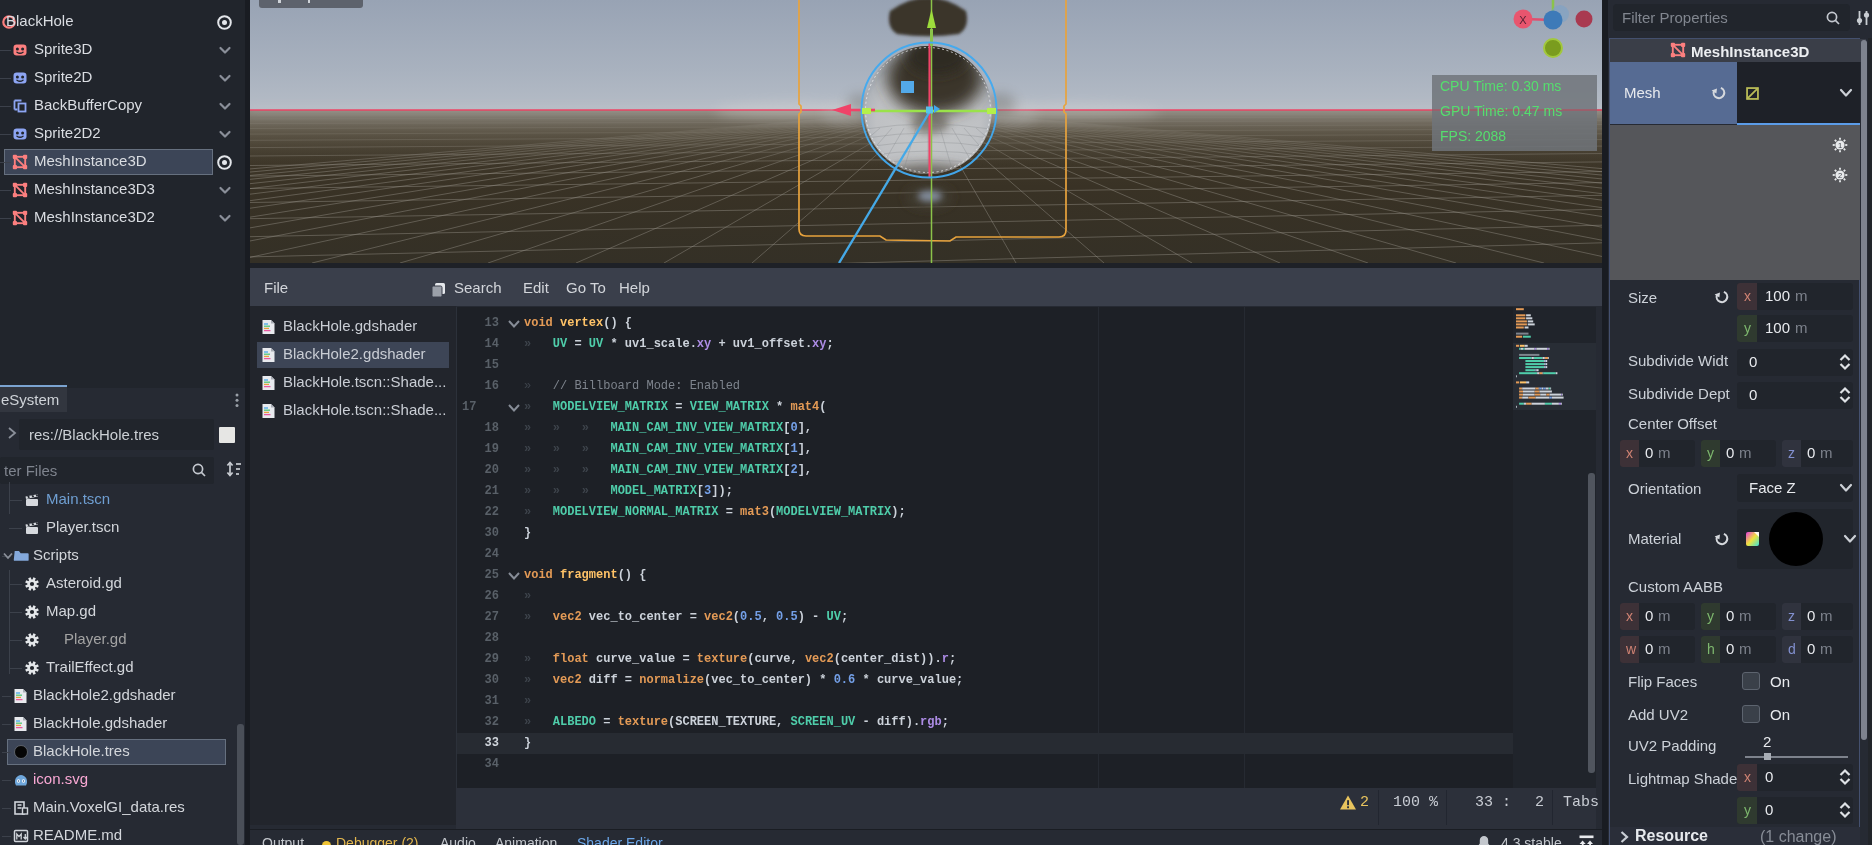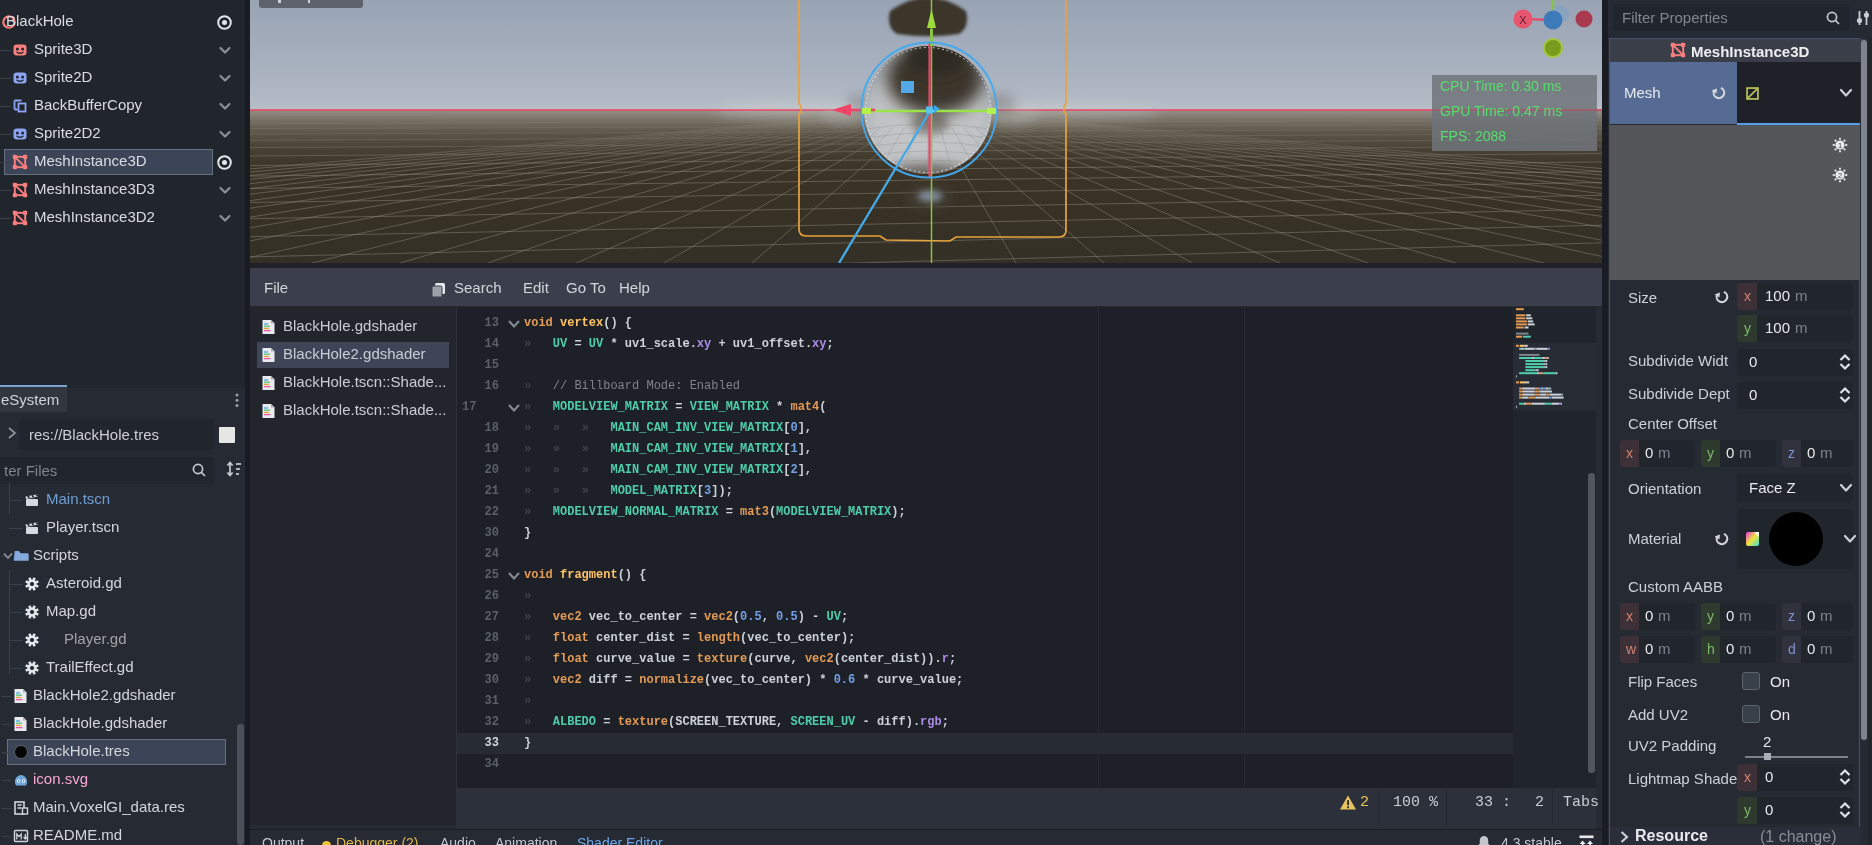--- a/index.html
+++ b/index.html
@@ -565,21 +565,20 @@
 <div class="abs" style="font-family:'Liberation Mono',monospace;font-size:12px;line-height:21px;white-space:pre;font-weight:bold;left:212px;top:302px;width:37px;text-align:right;color:#596068">25</div>
 <svg class="abs" style="left:257px;top:308px" width="14" height="10">
         <path d="M2 2 L7 7.5 L12 2" stroke="#878d97" stroke-width="2" fill="none"></path>
       </svg>
 <div class="abs" style="font-family:'Liberation Mono',monospace;font-size:12px;line-height:21px;white-space:pre;font-weight:bold;left:274px;top:302px"><span style="color:#e39a56">void</span><span style="color:#ccd2da"> </span><span style="color:#ffc368">fragment</span><span style="color:#ccd2da">() {</span></div>
 <div class="abs" style="font-family:'Liberation Mono',monospace;font-size:12px;line-height:21px;white-space:pre;font-weight:bold;left:212px;top:323px;width:37px;text-align:right;color:#596068">26</div>
 <div class="abs" style="font-family:'Liberation Mono',monospace;font-size:12px;line-height:21px;white-space:pre;font-weight:bold;left:274px;top:323px"><span style="color:#3d434b">»</span><span>   </span></div>
 <div class="abs" style="font-family:'Liberation Mono',monospace;font-size:12px;line-height:21px;white-space:pre;font-weight:bold;left:212px;top:344px;width:37px;text-align:right;color:#596068">27</div>
 <div class="abs" style="font-family:'Liberation Mono',monospace;font-size:12px;line-height:21px;white-space:pre;font-weight:bold;left:274px;top:344px"><span style="color:#3d434b">»</span><span>   </span><span style="color:#e39a56">vec2</span><span style="color:#ccd2da"> vec_to_center = </span><span style="color:#e39a56">vec2</span><span style="color:#ccd2da">(</span><span style="color:#74a0e8">0.5</span><span style="color:#ccd2da">, </span><span style="color:#74a0e8">0.5</span><span style="color:#ccd2da">) - </span><span style="color:#4fcdaa">UV</span><span style="color:#ccd2da">;</span></div>
 <div class="abs" style="font-family:'Liberation Mono',monospace;font-size:12px;line-height:21px;white-space:pre;font-weight:bold;left:212px;top:365px;width:37px;text-align:right;color:#596068">28</div>
-<div class="abs" style="font-family:'Liberation Mono',monospace;font-size:12px;line-height:21px;white-space:pre;font-weight:bold;left:274px;top:365px"><span style="color:#3d434b">»</span><span>   </span><span style="color:#e39a56">float</span><span style="color:#ccd2da"> center_dist = </span><span style="color:#e39a56">length</span><span style="color:#ccd2da">(vec_to_center);</span></div>
 <div class="abs" style="font-family:'Liberation Mono',monospace;font-size:12px;line-height:21px;white-space:pre;font-weight:bold;left:212px;top:386px;width:37px;text-align:right;color:#596068">29</div>
 <div class="abs" style="font-family:'Liberation Mono',monospace;font-size:12px;line-height:21px;white-space:pre;font-weight:bold;left:274px;top:386px"><span style="color:#3d434b">»</span><span>   </span><span style="color:#e39a56">float</span><span style="color:#ccd2da"> curve_value = </span><span style="color:#e39a56">texture</span><span style="color:#ccd2da">(curve, </span><span style="color:#e39a56">vec2</span><span style="color:#ccd2da">(center_dist)).</span><span style="color:#ad8ce5">r</span><span style="color:#ccd2da">;</span></div>
 <div class="abs" style="font-family:'Liberation Mono',monospace;font-size:12px;line-height:21px;white-space:pre;font-weight:bold;left:212px;top:407px;width:37px;text-align:right;color:#596068">30</div>
 <div class="abs" style="font-family:'Liberation Mono',monospace;font-size:12px;line-height:21px;white-space:pre;font-weight:bold;left:274px;top:407px"><span style="color:#3d434b">»</span><span>   </span><span style="color:#e39a56">vec2</span><span style="color:#ccd2da"> diff = </span><span style="color:#e39a56">normalize</span><span style="color:#ccd2da">(vec_to_center) * </span><span style="color:#74a0e8">0.6</span><span style="color:#ccd2da"> * curve_value;</span></div>
 <div class="abs" style="font-family:'Liberation Mono',monospace;font-size:12px;line-height:21px;white-space:pre;font-weight:bold;left:212px;top:428px;width:37px;text-align:right;color:#596068">31</div>
 <div class="abs" style="font-family:'Liberation Mono',monospace;font-size:12px;line-height:21px;white-space:pre;font-weight:bold;left:274px;top:428px"><span style="color:#3d434b">»</span><span>   </span></div>
 <div class="abs" style="font-family:'Liberation Mono',monospace;font-size:12px;line-height:21px;white-space:pre;font-weight:bold;left:212px;top:449px;width:37px;text-align:right;color:#596068">32</div>
 <div class="abs" style="font-family:'Liberation Mono',monospace;font-size:12px;line-height:21px;white-space:pre;font-weight:bold;left:274px;top:449px"><span style="color:#3d434b">»</span><span>   </span><span style="color:#4fcdaa">ALBEDO</span><span style="color:#ccd2da"> = </span><span style="color:#e39a56">texture</span><span style="color:#ccd2da">(SCREEN_TEXTURE, </span><span style="color:#4fcdaa">SCREEN_UV</span><span style="color:#ccd2da"> - diff).</span><span style="color:#ad8ce5">rgb</span><span style="color:#ccd2da">;</span></div>
 <div class="abs" style="font-family:'Liberation Mono',monospace;font-size:12px;line-height:21px;white-space:pre;font-weight:bold;left:212px;top:470px;width:37px;text-align:right;color:#d0d5dc">33</div>
 <div class="abs" style="font-family:'Liberation Mono',monospace;font-size:12px;line-height:21px;white-space:pre;font-weight:bold;left:274px;top:470px"><span style="color:#ccd2da">}</span></div>

